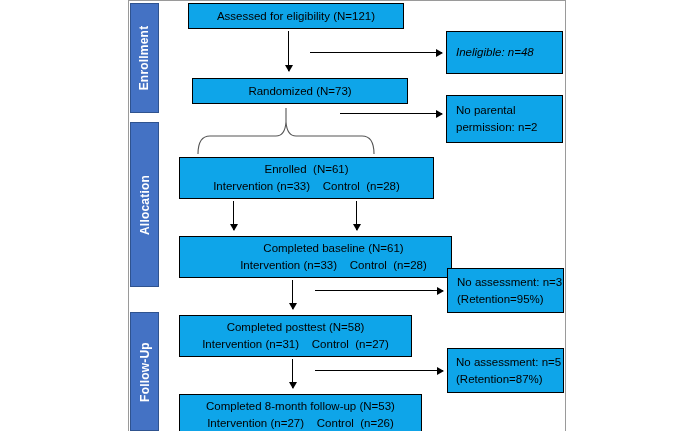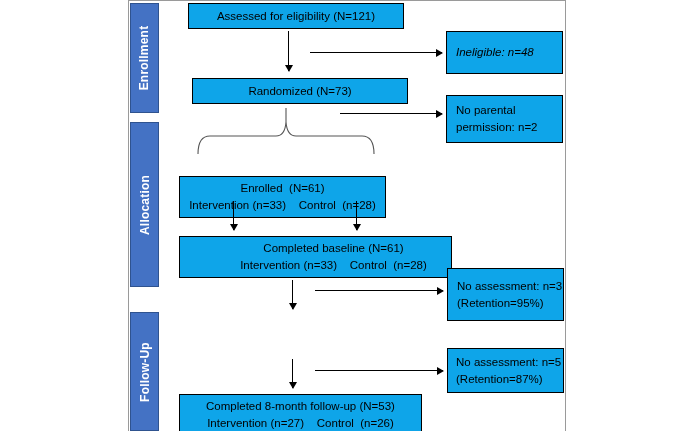--- a/index.html
+++ b/index.html
@@ -123,46 +123,50 @@
   </div>
 
   <div class="box" style="left:188px; top:3px; width:216px; height:26px;">
     <span class="line">Assessed for eligibility (N=121)</span>
   </div>
 
   <div class="box" style="left:192px; top:78px; width:216px; height:26px;">
     <span class="line">Randomized (N=73)</span>
   </div>
 
-  <div class="box" style="left:179px; top:157px; width:207px; height:42px;margin-top:19px;">
+  <div class="box" style="left:179px; top:157px; width:255px; height:42px;">
     <span class="line">Enrolled  (N=61)</span>
     <span class="line">Intervention (n=33)    Control  (n=28)</span>
   </div>
 
   <div class="box" style="left:179px; top:236px; width:273px; height:42px;padding-left:36px;">
     <span class="line">Completed baseline (N=61)</span>
     <span class="line">Intervention (n=33)    Control  (n=28)</span>
   </div>
 
+  <div class="box" style="left:179px; top:315px; width:233px; height:42px;">
+    <span class="line">Completed posttest (N=58)</span>
+    <span class="line">Intervention (n=31)    Control  (n=27)</span>
+  </div>
 
   <div class="box" style="left:179px; top:394px; width:243px; height:42px;">
     <span class="line">Completed 8-month follow-up (N=53)</span>
     <span class="line">Intervention (n=27)    Control  (n=26)</span>
   </div>
 
   <div class="box left-align" style="left:446px; top:31px; width:117px; height:43px;font-style:italic;">
     <span class="line">Ineligible: n=48</span>
   </div>
 
   <div class="box left-align" style="left:446px; top:95px; width:117px; height:48px;">
     <span class="line">No parental</span>
     <span class="line">permission: n=2</span>
   </div>
 
-  <div class="box left-align" style="left:447px; top:268px; width:117px; height:53px;">
+  <div class="box left-align" style="left:447px; top:268px; width:117px; height:45px;">
     <span class="line">No assessment: n=3</span>
     <span class="line">(Retention=95%)</span>
   </div>
 
   <div class="box left-align" style="left:447px; top:348px; width:117px; height:45px;padding-left:8px;">
     <span class="line">No assessment: n=5</span>
     <span class="line">(Retention=87%)</span>
   </div>
 
   <div class="v-arrow" style="left:288px; top:31px; height:40px;"></div>

